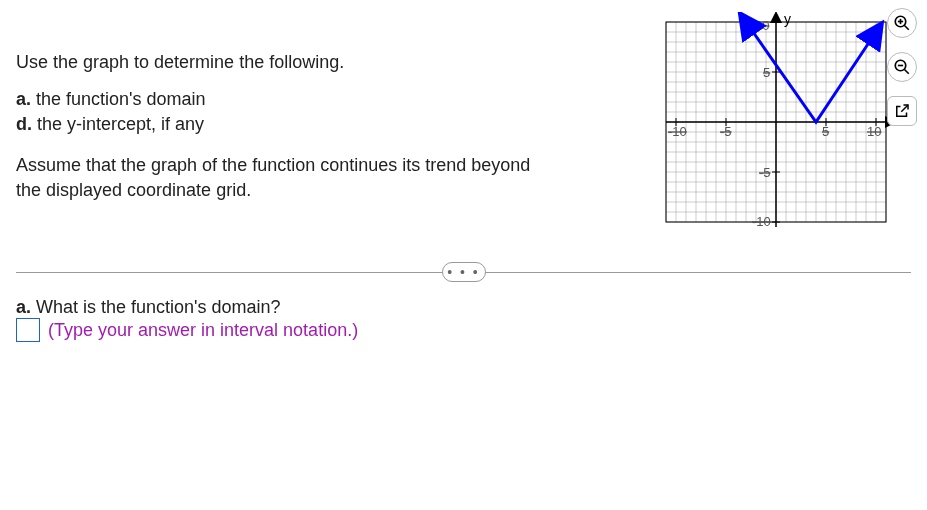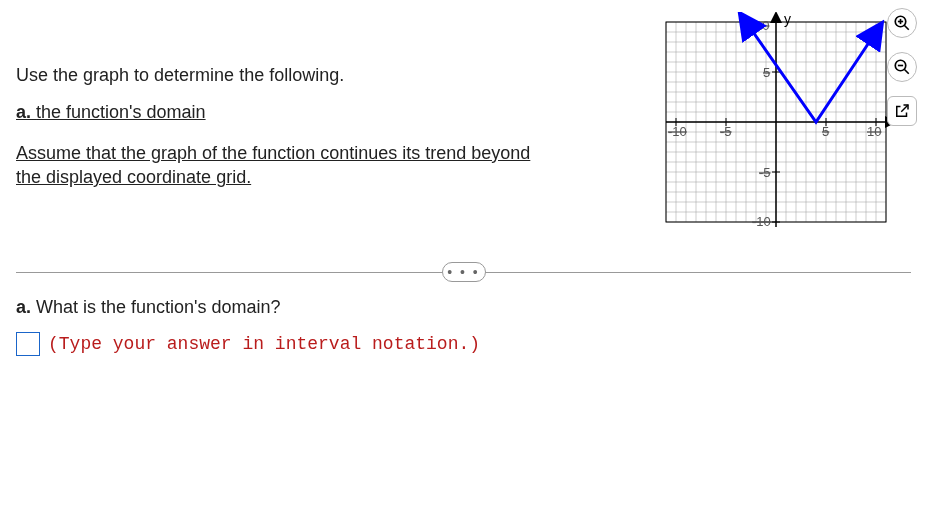--- a/index.html
+++ b/index.html
@@ -14,23 +14,23 @@
   padding: 12px 16px;
 }
 .top-section {
   display: flex;
   align-items: center;
   gap: 28px;
 }
 .left-col { flex: 1; }
 .intro { margin-bottom: 14px; }
 .list { margin-bottom: 16px; }
-.list-item { line-height: 1.4; text-decoration: underline; }
+.list-item { line-height: 1.4; }
 .list-item b { font-weight: bold; }
-.assume { line-height: 1.35; max-width: 520px; text-decoration: underline; }
+.assume { line-height: 1.35; max-width: 520px; }
 .graph-col { position: relative; width: 260px; }
 .graph-svg { display: block; }
 .toolbar {
   position: absolute;
   top: 8px;
   right: 10px;
   display: flex;
   flex-direction: column;
   gap: 14px;
   align-items: center;
@@ -68,42 +68,43 @@
   border-radius: 12px;
   background: #fff;
   display: flex;
   align-items: center;
   justify-content: center;
   color: #666;
   font-size: 14px;
   letter-spacing: 2px;
   cursor: pointer;
 }
-.question-a { margin-bottom: 14px; }
+.question-a { }
 .answer-row {
   display: flex;
   align-items: center;
   gap: 8px;
 }
 .answer-box {
   width: 24px;
   height: 24px;
   border: 1px solid #1a65c9;
   background: #fff;
 }
-.hint { color: #b91c1c; font-family: Liberation Mono, monospace; }
+.hint { color: #a21caf; }
 </style>
 </head>
 <body>
 
 <div class="top-section">
   <div class="left-col">
     <p class="intro">Use the graph to determine the following.</p>
     <div class="list">
       <div class="list-item"><b>a.</b> <span>the function's domain</span></div>
+      <div class="list-item"><b>d.</b> <span>the y-intercept, if any</span></div>
     </div>
     <p class="assume">Assume that the graph of the function continues its trend beyond the displayed coordinate grid.</p>
   </div>
 
   <div class="graph-col">
     <svg class="graph-svg" width="250" height="230" viewBox="0 0 250 230">
       <g stroke="#999" stroke-width="0.5">
           <line x1="15" x2="15" y1="10" y2="210"></line>
           <line x1="25" x2="25" y1="10" y2="210"></line>
           <line x1="15" x2="235" y1="10" y2="10"></line>

